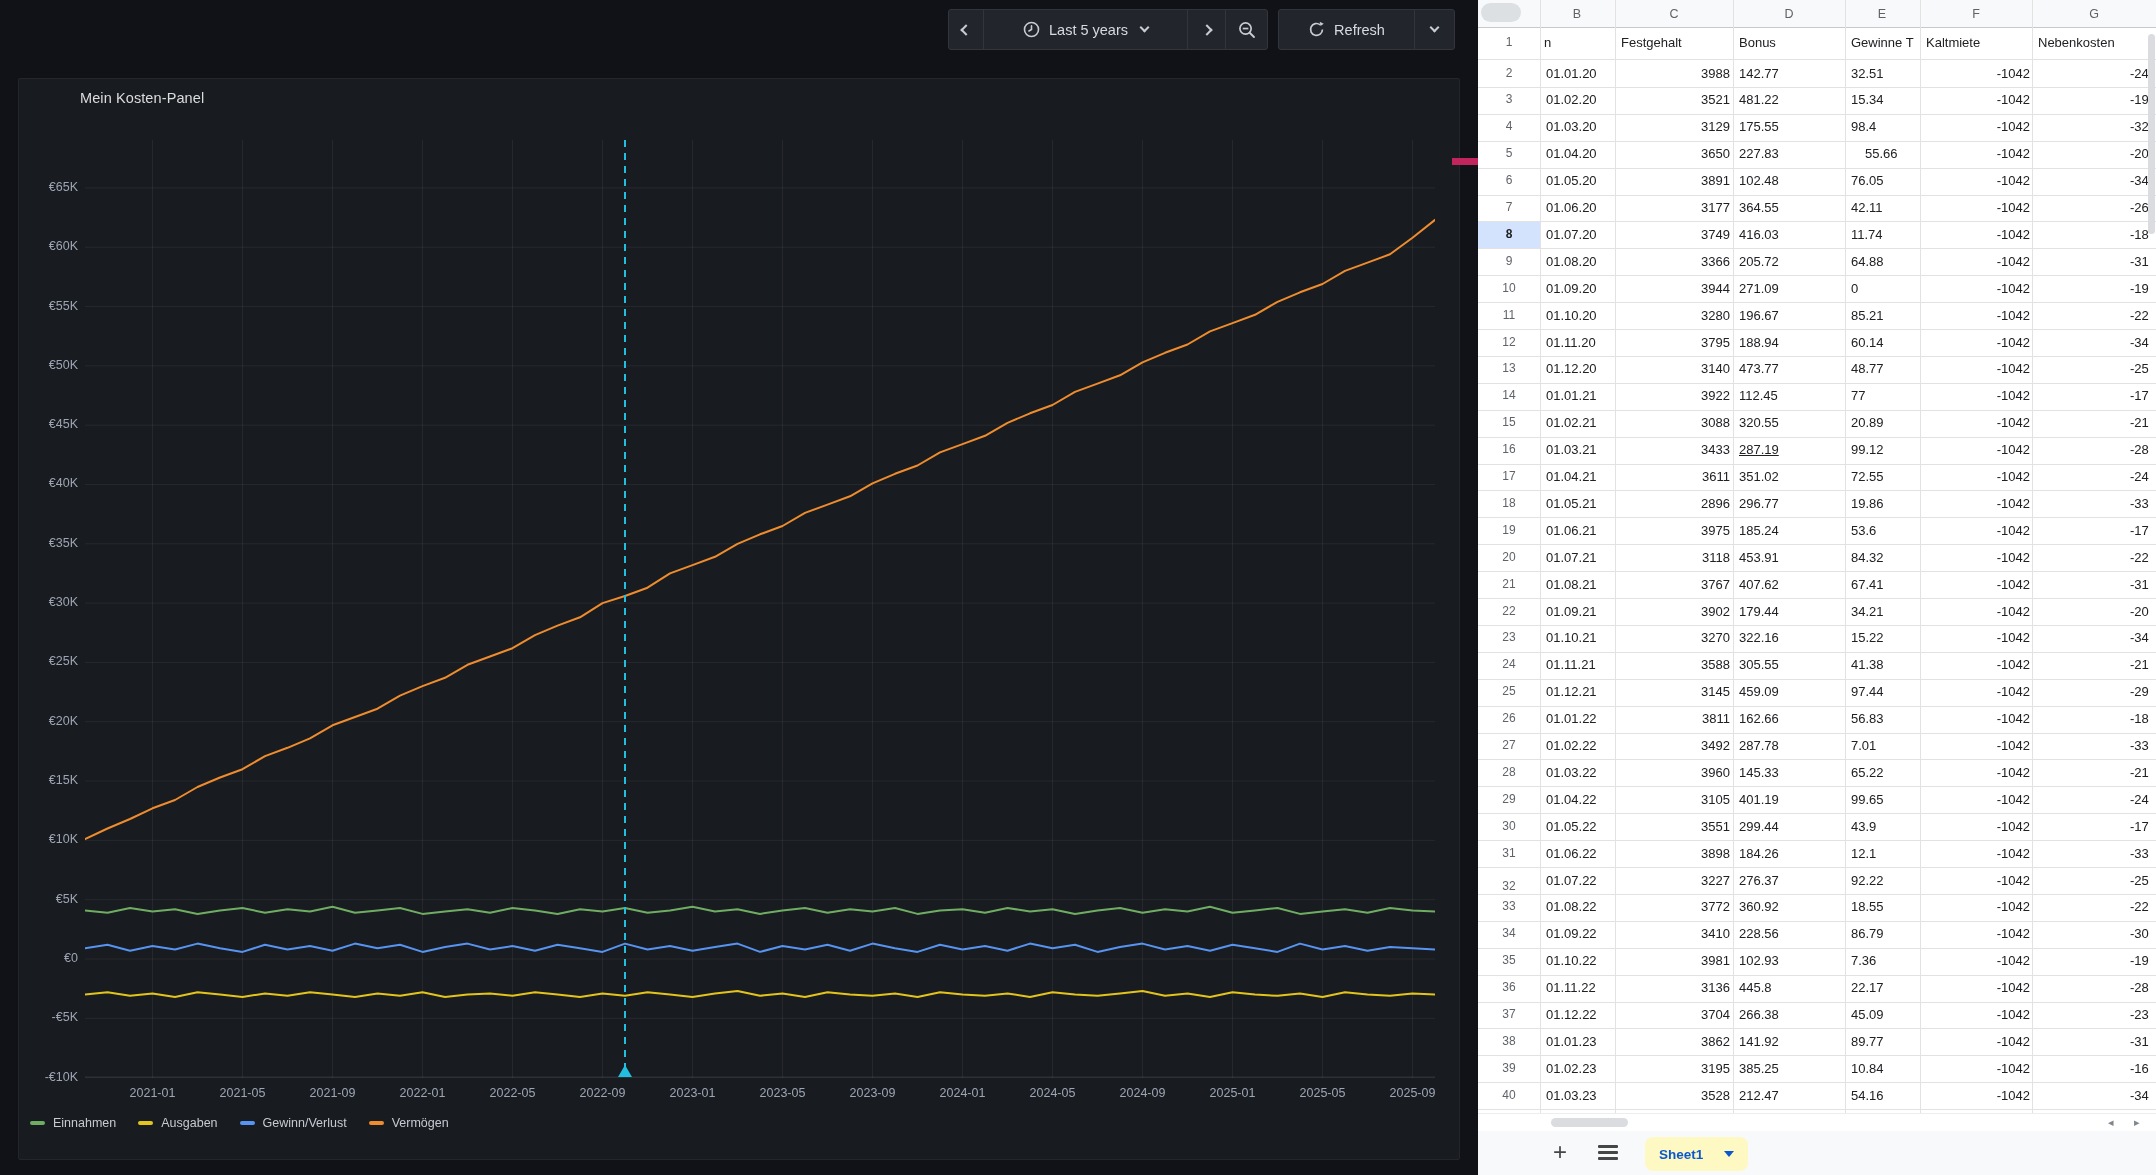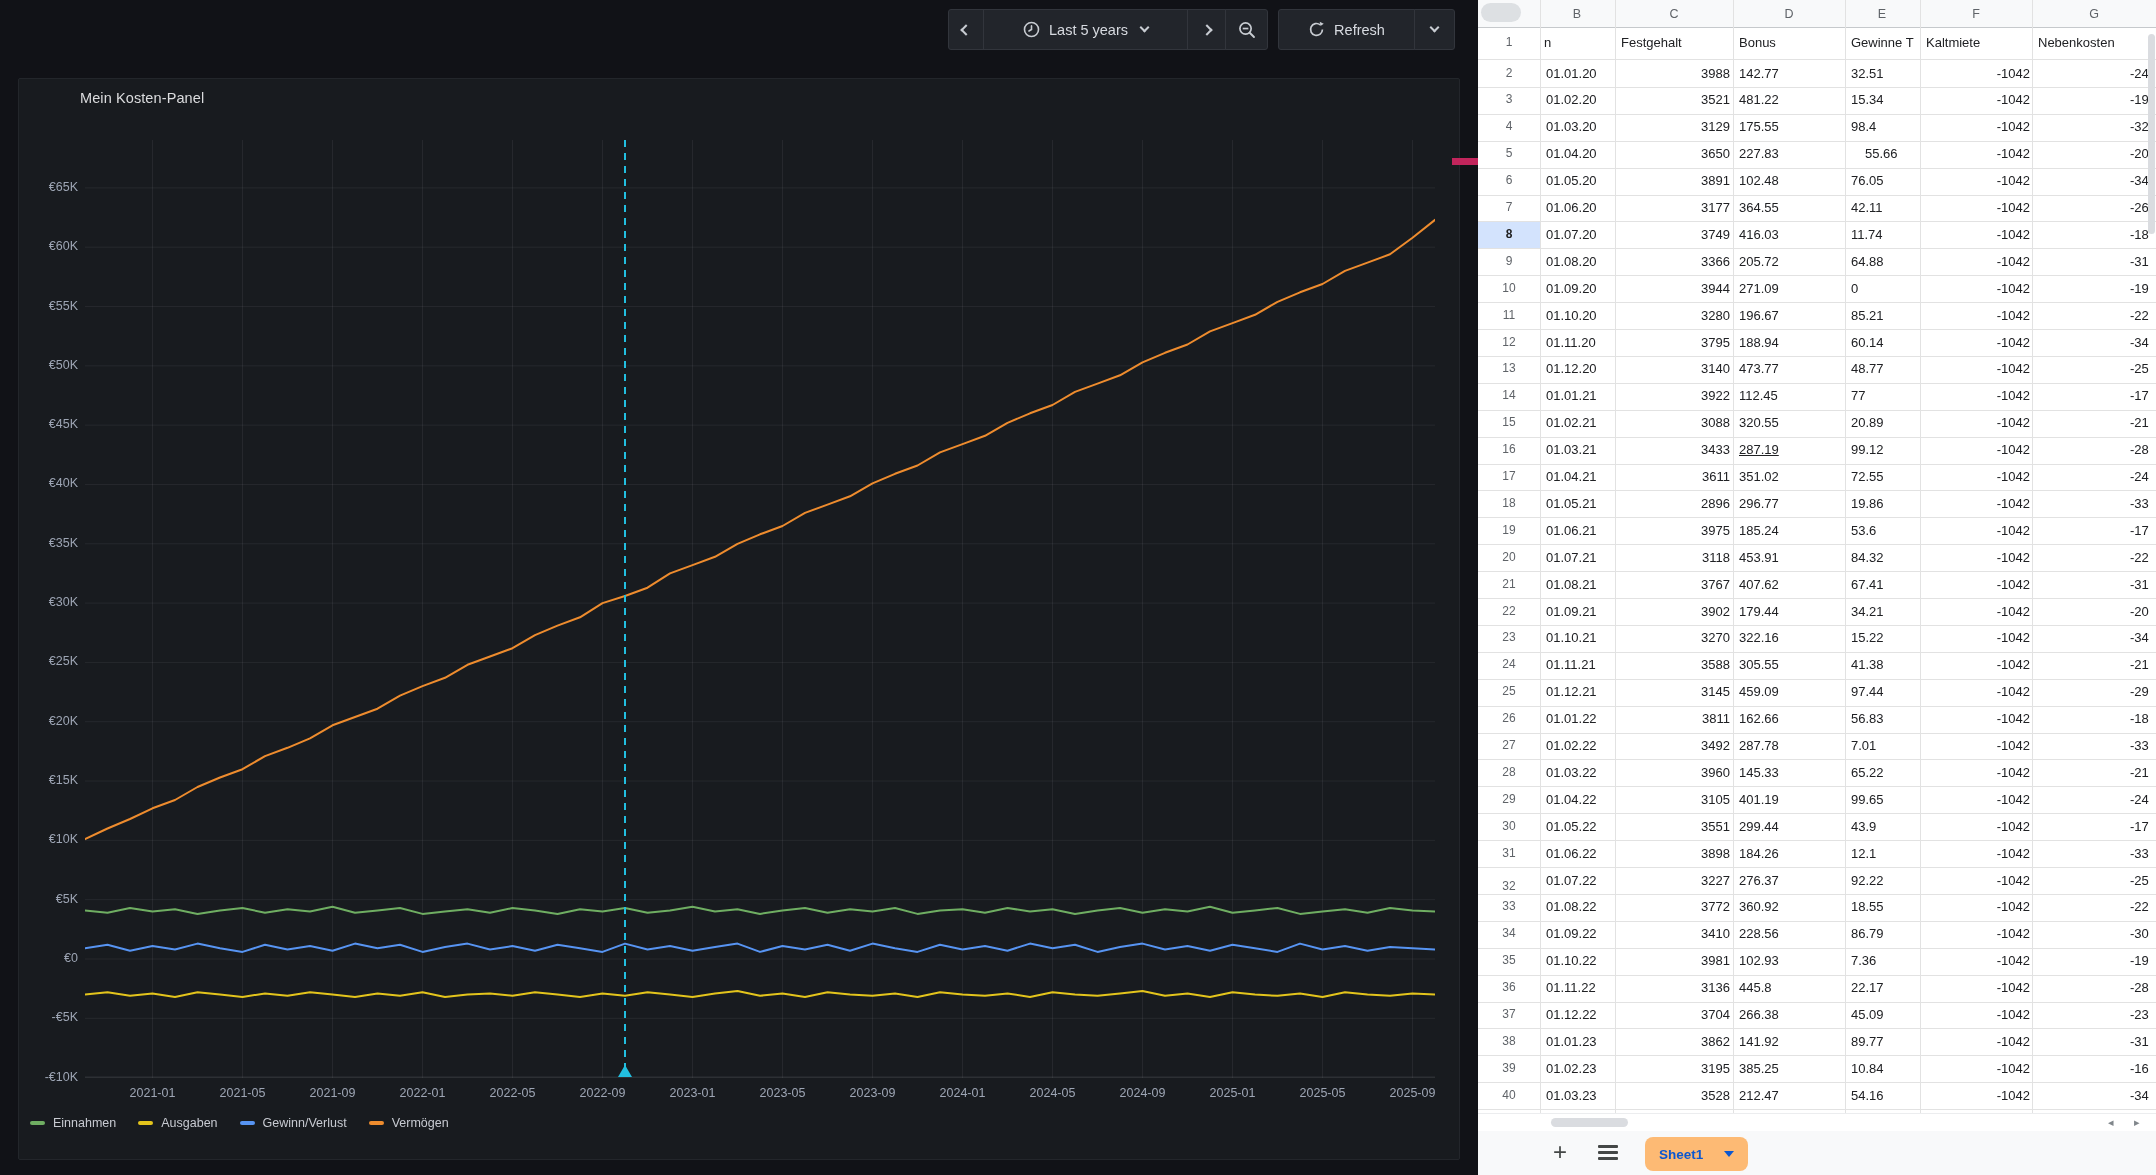--- a/index.html
+++ b/index.html
@@ -35,21 +35,21 @@
   #sheet-headbg { position:absolute; left:0; top:0; width:678px; height:28px; background:#F8F9FA; border-bottom:1px solid #C6C9CC; }
   #corner-pill { position:absolute; left:3px; top:3px; width:40px; height:19px; background:#DDE0E3; border-radius:10px; }
   #vscroll { position:absolute; left:670px; top:34px; width:7px; height:200px; background:#DADCE0; border-radius:4px; }
   #hscroll-strip { position:absolute; left:0; top:1113px; width:678px; height:18px; background:#FFFFFF; border-top:1px solid #ECEDEF; }
   #hscroll-thumb { position:absolute; left:73px; top:4px; width:77px; height:9px; background:#DADCE0; border-radius:5px; }
   .hscroll-arrow { position:absolute; top:2px; font-size:11px; color:#80868B; cursor:pointer; }
   #tabbar { position:absolute; left:0; top:1131px; width:678px; height:44px; background:#F8F9FA; }
   #add-sheet { position:absolute; left:68px; top:6px; width:28px; height:32px; font-size:24px; font-weight:400; color:#444746; text-align:center; line-height:30px; cursor:pointer; }
   #all-sheets { position:absolute; left:120px; top:14px; width:20px; height:16px; cursor:pointer; }
   #all-sheets span { display:block; height:2.5px; background:#444746; margin-bottom:3.5px; border-radius:1px; }
-  #active-tab { position:absolute; left:167px; top:6px; height:34px; padding:0 14px; background:#fdba74; border-radius:8px;
+  #active-tab { position:absolute; left:167px; top:6px; height:34px; padding:0 14px; background:#fef9c3; border-radius:8px;
                 display:flex; align-items:center; gap:21px; cursor:pointer; }
   #active-tab .tab-label { color:#0B57D0; font-weight:700; font-size:13.5px; }
   #tab-caret { width:0; height:0; border-left:5px solid transparent; border-right:5px solid transparent; border-top:6px solid #0B57D0; }
 </style>
 </head>
 <body>
 
 <div id="stage">
 
   <div id="grafana">

